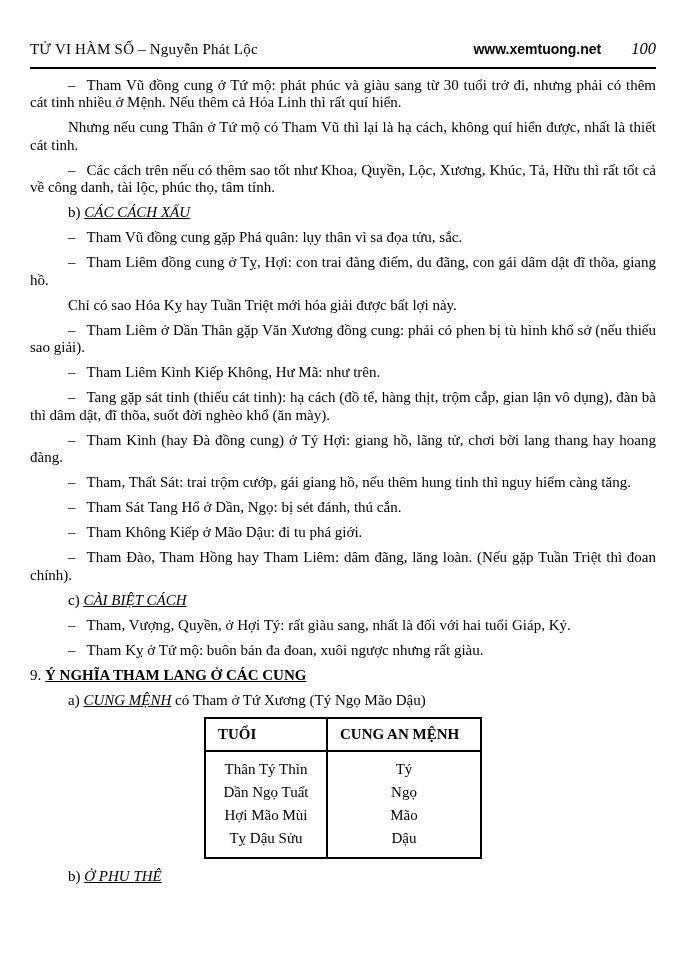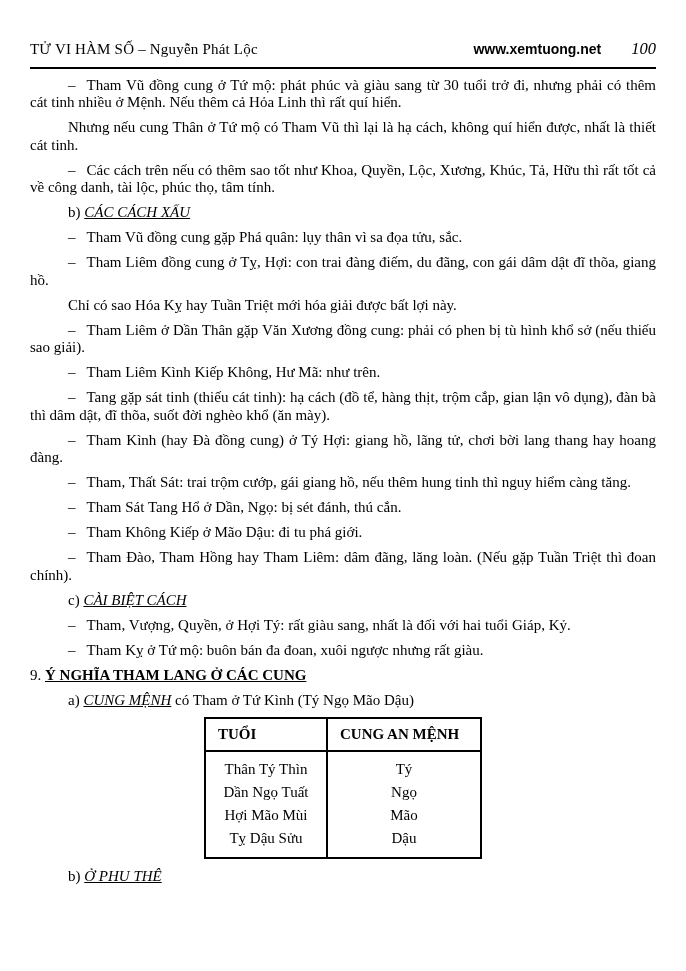--- a/index.html
+++ b/index.html
@@ -120,21 +120,21 @@
       <p class="para indent"><span class="seg-dash">–</span><span class="seg-bold">Tang gặp sát tinh</span><span class="seg-norm"> (thiếu cát tinh): hạ cách (đồ tể, hàng thịt, trộm cắp, gian lận vô dụng), đàn bà thì dâm dật, đĩ thõa, suốt đời nghèo khổ (ăn mày).</span></p>
       <p class="para indent"><span class="seg-dash">–</span><span class="seg-bold">Tham Kình (hay Đà đồng cung) ở Tý Hợi</span><span class="seg-norm">: giang hồ, lãng tử, chơi bời lang thang hay hoang đàng.</span></p>
       <p class="para indent"><span class="seg-dash">–</span><span class="seg-bold">Tham, Thất Sát</span><span class="seg-norm">: trai trộm cướp, gái giang hồ, nếu thêm hung tinh thì nguy hiểm càng tăng.</span></p>
       <p class="para indent"><span class="seg-dash">–</span><span class="seg-bold">Tham Sát Tang Hổ ở Dần, Ngọ</span><span class="seg-norm">: bị sét đánh, thú cắn.</span></p>
       <p class="para indent"><span class="seg-dash">–</span><span class="seg-bold">Tham Không Kiếp ở Mão Dậu</span><span class="seg-norm">: đi tu phá giới.</span></p>
       <p class="para indent"><span class="seg-dash">–</span><span class="seg-bold">Tham Đào, Tham Hồng hay Tham Liêm</span><span class="seg-norm">: dâm đãng, lăng loàn. (Nếu gặp Tuần Triệt thì đoan chính).</span></p>
       <p class="para indent"><span class="seg-norm">c) </span><span class="seg-iu">CÀI BIỆT CÁCH</span></p>
       <p class="para indent"><span class="seg-dash">–</span><span class="seg-bold">Tham, Vượng, Quyền, ở Hợi Tý</span><span class="seg-norm">: rất giàu sang, nhất là đối với hai tuổi Giáp, Kỷ.</span></p>
       <p class="para indent"><span class="seg-dash">–</span><span class="seg-bold">Tham Kỵ ở Tứ mộ</span><span class="seg-norm">: buôn bán đa đoan, xuôi ngược nhưng rất giàu.</span></p>
       <p class="para section"><span class="seg-bold">9. </span><span class="seg-bu">Ý NGHĨA THAM LANG Ở CÁC CUNG</span></p>
-      <p class="para indent"><span class="seg-norm">a) </span><span class="seg-iu">CUNG MỆNH</span><span class="seg-norm"> có Tham ở Tứ Kình (Tý Ngọ Mão Dậu)</span></p>
+      <p class="para indent"><span class="seg-norm">a) </span><span class="seg-iu">CUNG MỆNH</span><span class="seg-norm"> có Tham ở Tứ Xương (Tý Ngọ Mão Dậu)</span></p>
     </div>
 
   <div class="table-wrap">
     <table class="menh-table">
       <thead>
         <tr>
             <th>TUỔI</th>
             <th>CUNG AN MỆNH</th>
           </tr>
       </thead>

